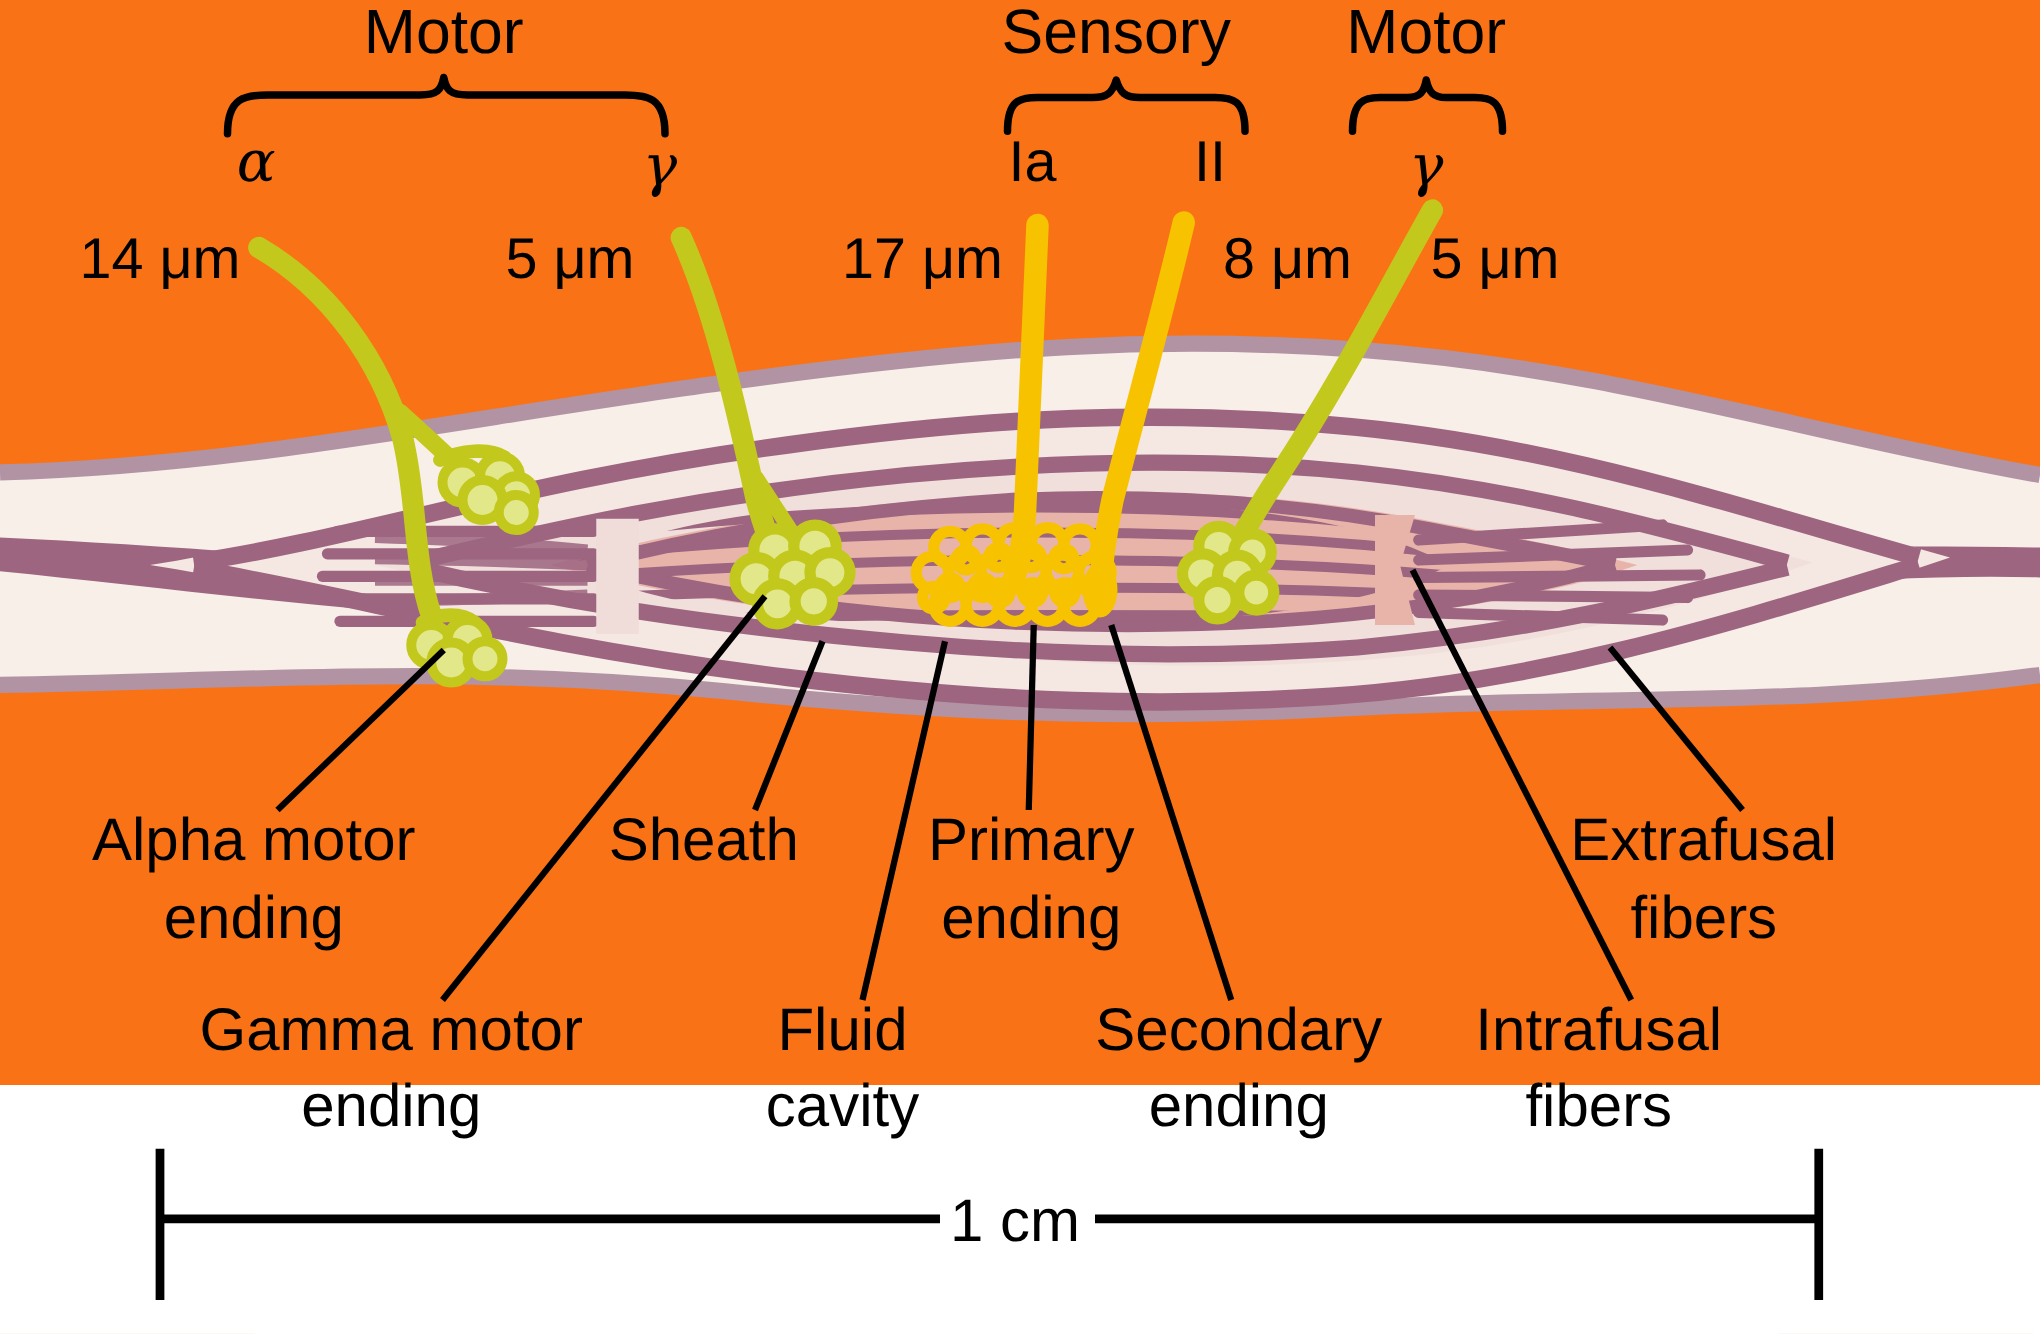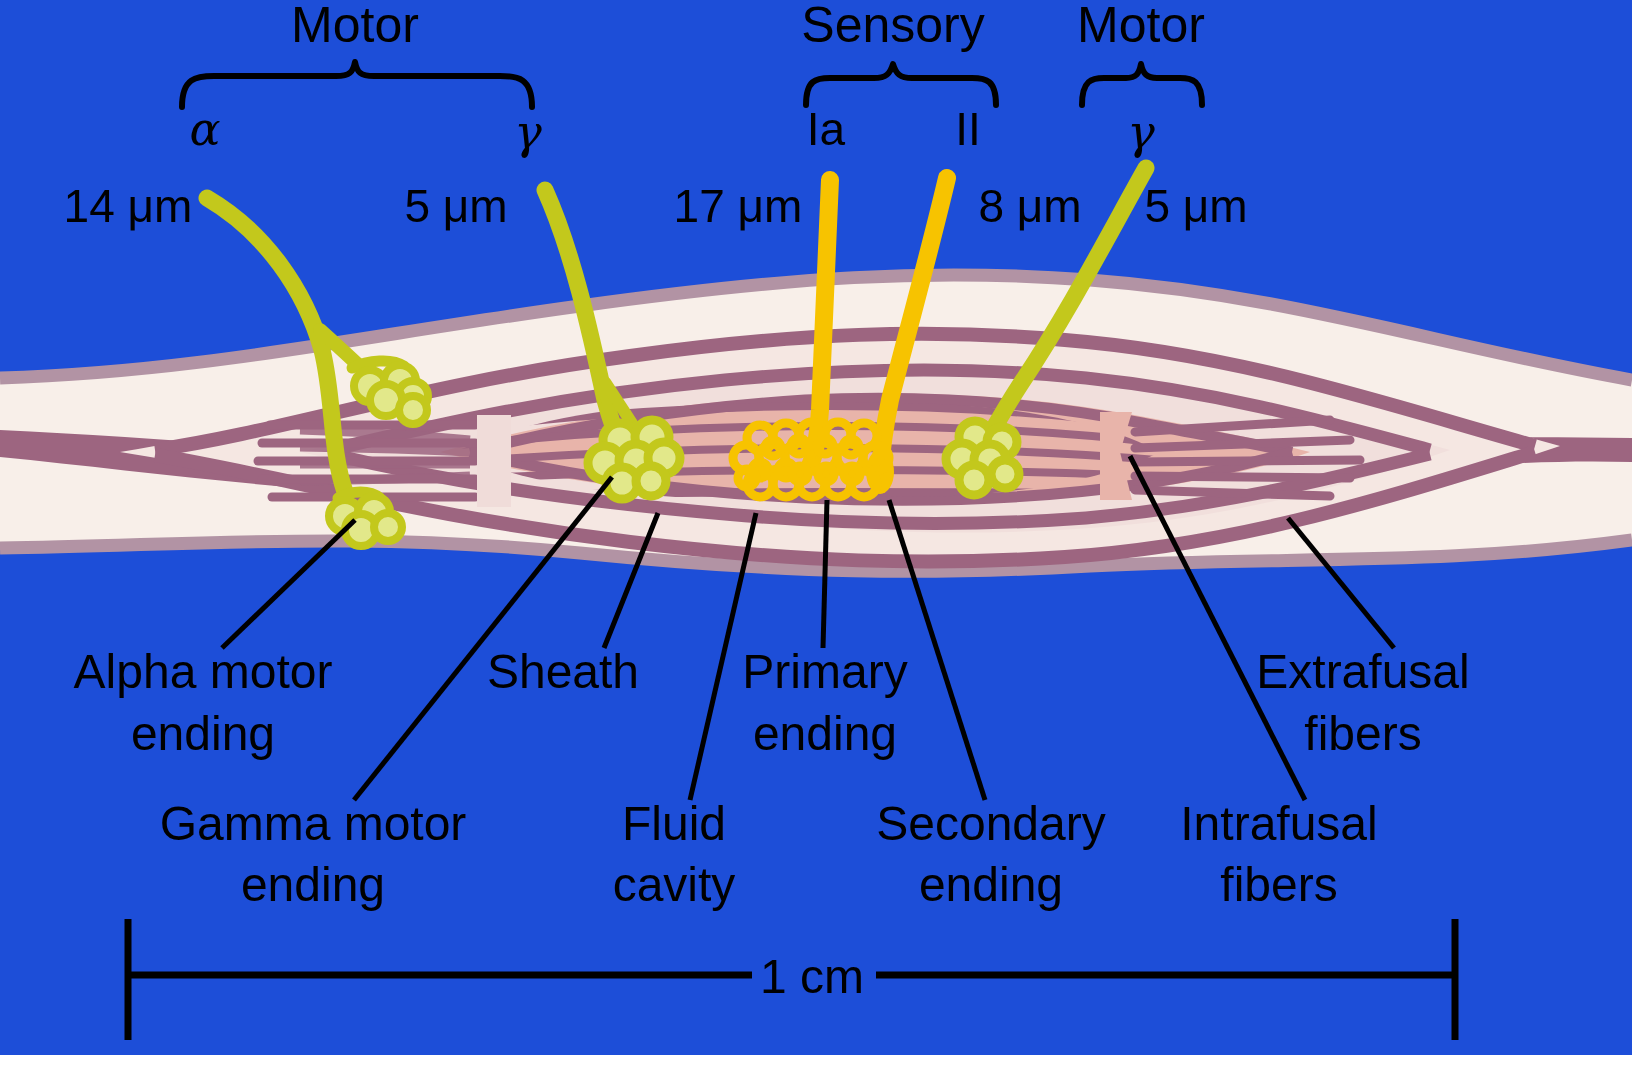--- a/index.html
+++ b/index.html
@@ -10,22 +10,22 @@
   body {
     width: 1632px;
     height: 1067px;
     font-family: "Liberation Sans", sans-serif;
     overflow: hidden;
     position: relative;
   }
   #stage {
     position: relative;
     width: 1632px;
-    height: 1055px;
-    background: #1d4ed8;
+    height: 868px;
+    background: #f97316;
   }
   svg#figure {
     position: absolute;
     top: 0; left: 0;
     width: 1632px;
     height: 1067px;
     display: block;
   }
   .txt {
     fill: #000000;

